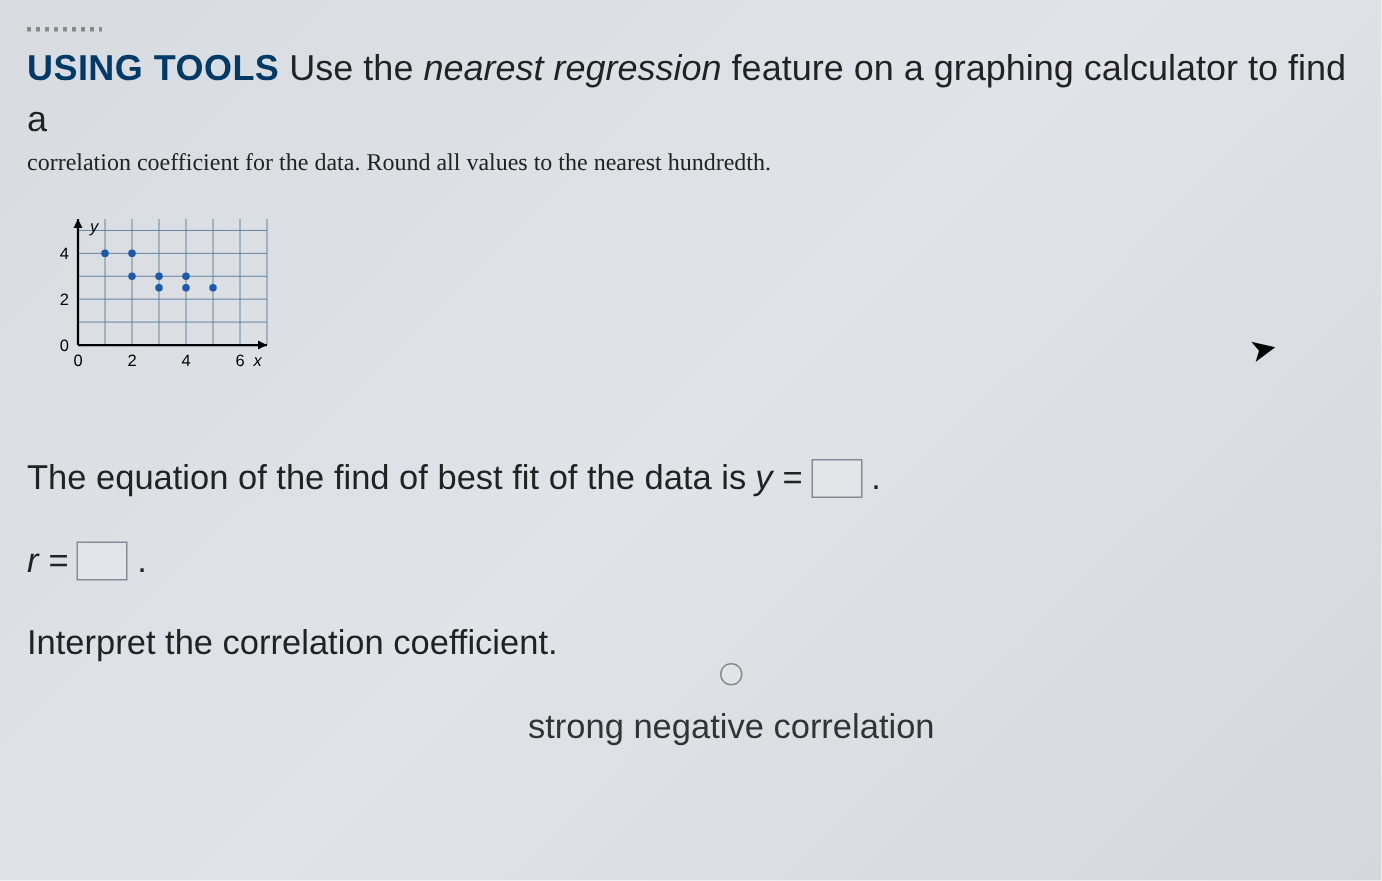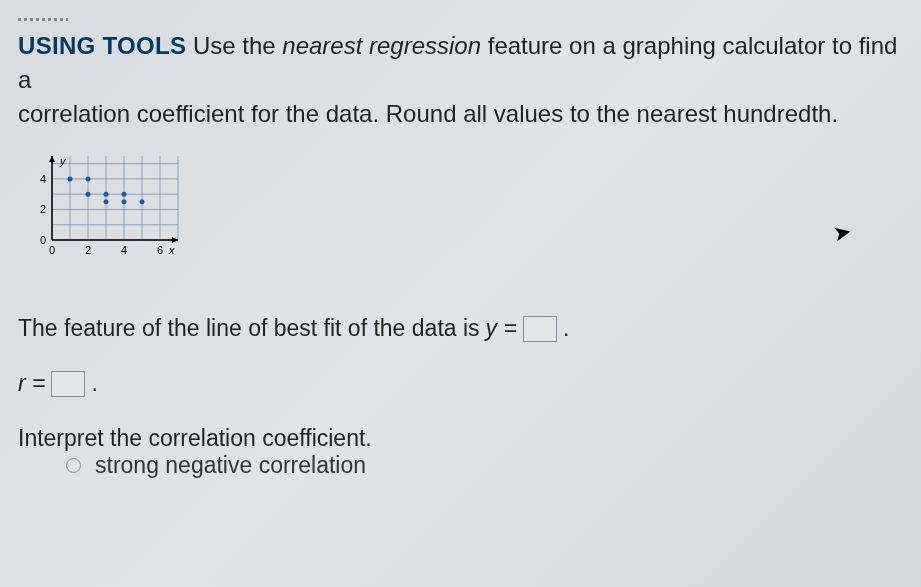--- a/index.html
+++ b/index.html
@@ -11,27 +11,27 @@
       color: #1a1a1a;
       padding: 18px 12px 0 18px;
       position: relative;
       overflow: hidden;
     }
     .top-line { height: 3px; width: 50px; background: repeating-linear-gradient(90deg, #888 0 3px, transparent 3px 6px); margin-bottom: 8px; }
     .heading { font-size: 24px; line-height: 1.4; margin-bottom: 4px; }
     .heading-bold { font-weight: 700; color: #003a66; letter-spacing: 0.3px; }
     .heading-text { color: #222; font-weight: 400; }
     .heading-text em { font-style: italic; }
-    .sub { font-size: 24px; color: #222; margin-bottom: 22px; }
+    .sub { font-size: 16px; color: #222; margin-bottom: 22px; font-family: Liberation Serif, serif; }
     .chart-wrap { margin: 10px 0 55px 10px; }
     .q { font-size: 23px; color: #222; margin-bottom: 28px; display: flex; align-items: center; flex-wrap: wrap; gap: 6px; }
     .q em { font-style: italic; }
     .input-box { display: inline-block; width: 34px; height: 26px; border: 1px solid #889; background: rgba(255,255,255,0.15); vertical-align: middle; }
     .interpret { font-size: 23px; color: #222; }
-    .option { font-size: 23px; color: #333; margin-left: 48px; display: flex; align-items: center; gap: 14px; }
+    .option { font-size: 23px; color: #333; margin-left: 48px; display: flex; align-items: center; gap: 14px; flex-direction: column; }
     .radio { width: 15px; height: 15px; border: 1.5px solid #888; border-radius: 50%; background: rgba(255,255,255,0.1); }
     .cursor { position: absolute; right: 70px; top: 220px; font-size: 22px; color: #000; transform: rotate(-12deg); }
     svg { display: block; }
   </style>
 </head>
 <body>
 
 <div class="top-line"></div>
 
 <div class="heading">
@@ -78,21 +78,21 @@
       <circle cx="60" cy="44.18181818181819" r="2.5" fill="#1a5aa8"></circle>
       <circle cx="78" cy="44.18181818181819" r="2.5" fill="#1a5aa8"></circle>
       <circle cx="78" cy="51.81818181818182" r="2.5" fill="#1a5aa8"></circle>
       <circle cx="96" cy="44.18181818181819" r="2.5" fill="#1a5aa8"></circle>
       <circle cx="96" cy="51.81818181818182" r="2.5" fill="#1a5aa8"></circle>
       <circle cx="114" cy="51.81818181818182" r="2.5" fill="#1a5aa8"></circle>
     </svg>
 </div>
 
 <div class="q">
-  <span>The feature of the line of best fit of the data is</span>
+  <span>The equation of the find of best fit of the data is</span>
   <em>y =</em>
   <span class="input-box"></span>
   <span>.</span>
 </div>
 
 <div class="q">
   <em>r =</em>
   <span class="input-box"></span>
   <span>.</span>
 </div>

